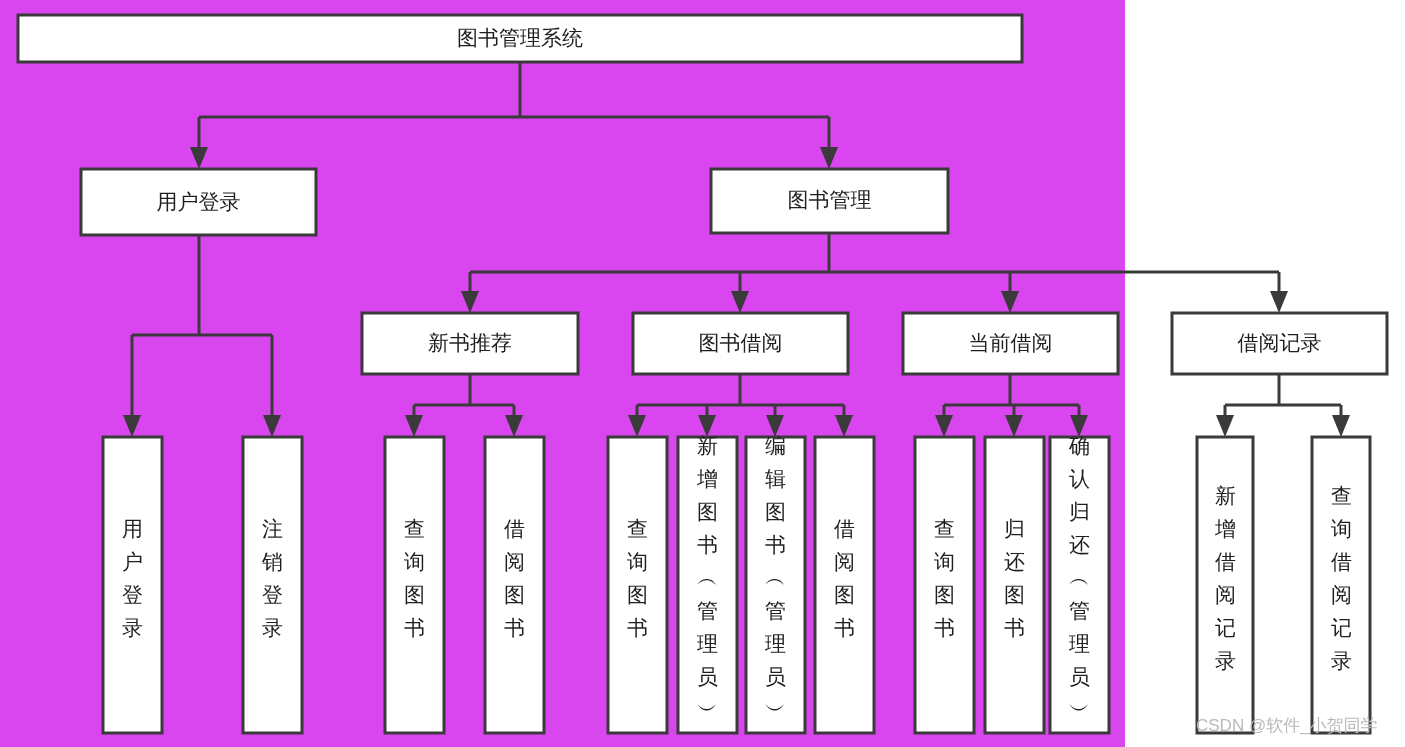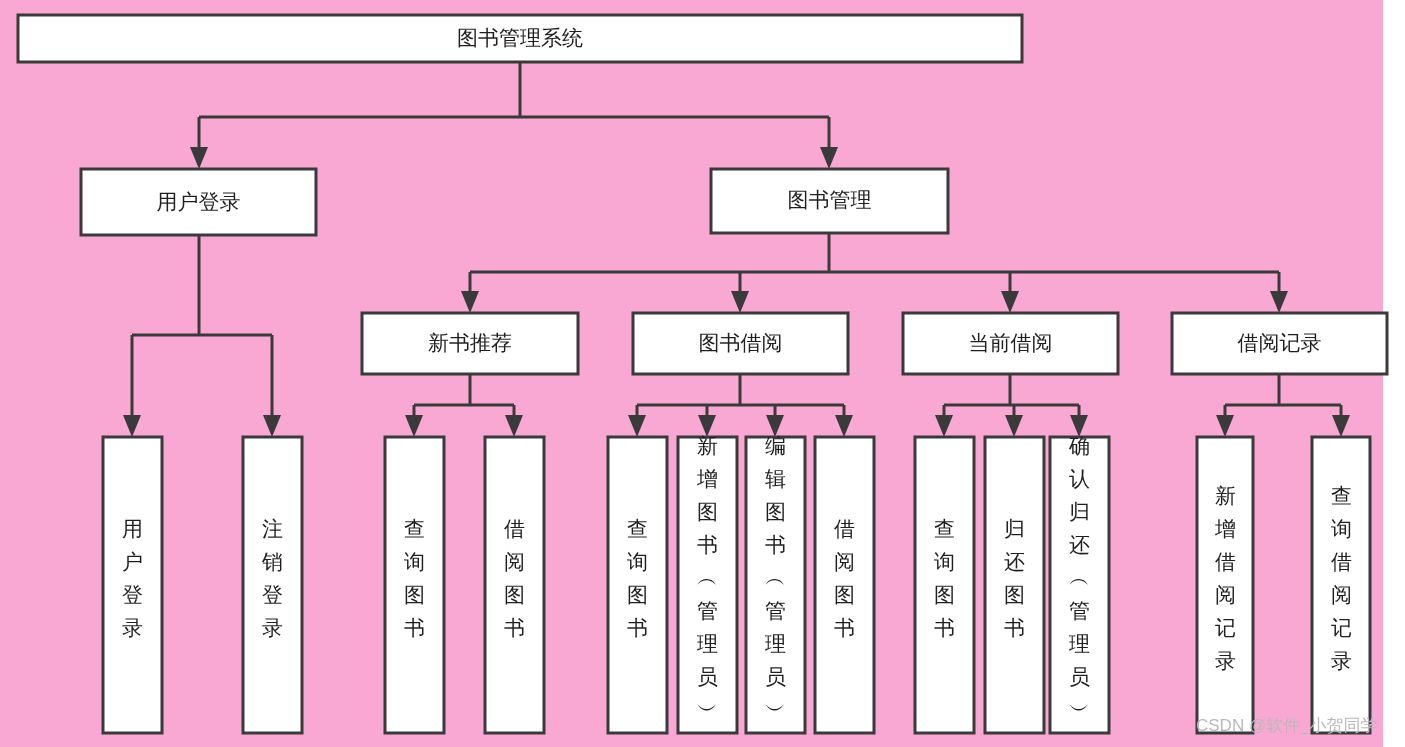--- a/index.html
+++ b/index.html
@@ -9,23 +9,23 @@
     background: #ffffff;
   }
   body {
     width: 1405px;
     height: 747px;
     font-family: "Liberation Sans", "DejaVu Sans", sans-serif;
     overflow: hidden;
   }
   #diagram-root {
     position: relative;
-    width: 1383px;
+    width: 1125px;
     height: 747px;
-    background: #f9a8d4;
+    background: #d946ef;
   }
   svg.diagram-canvas {
     display: block;
     width: 1405px;
     height: 747px;
   }
   .node-box {
     fill: #ffffff;
     stroke: #3a3a3a;
     stroke-width: 3;

